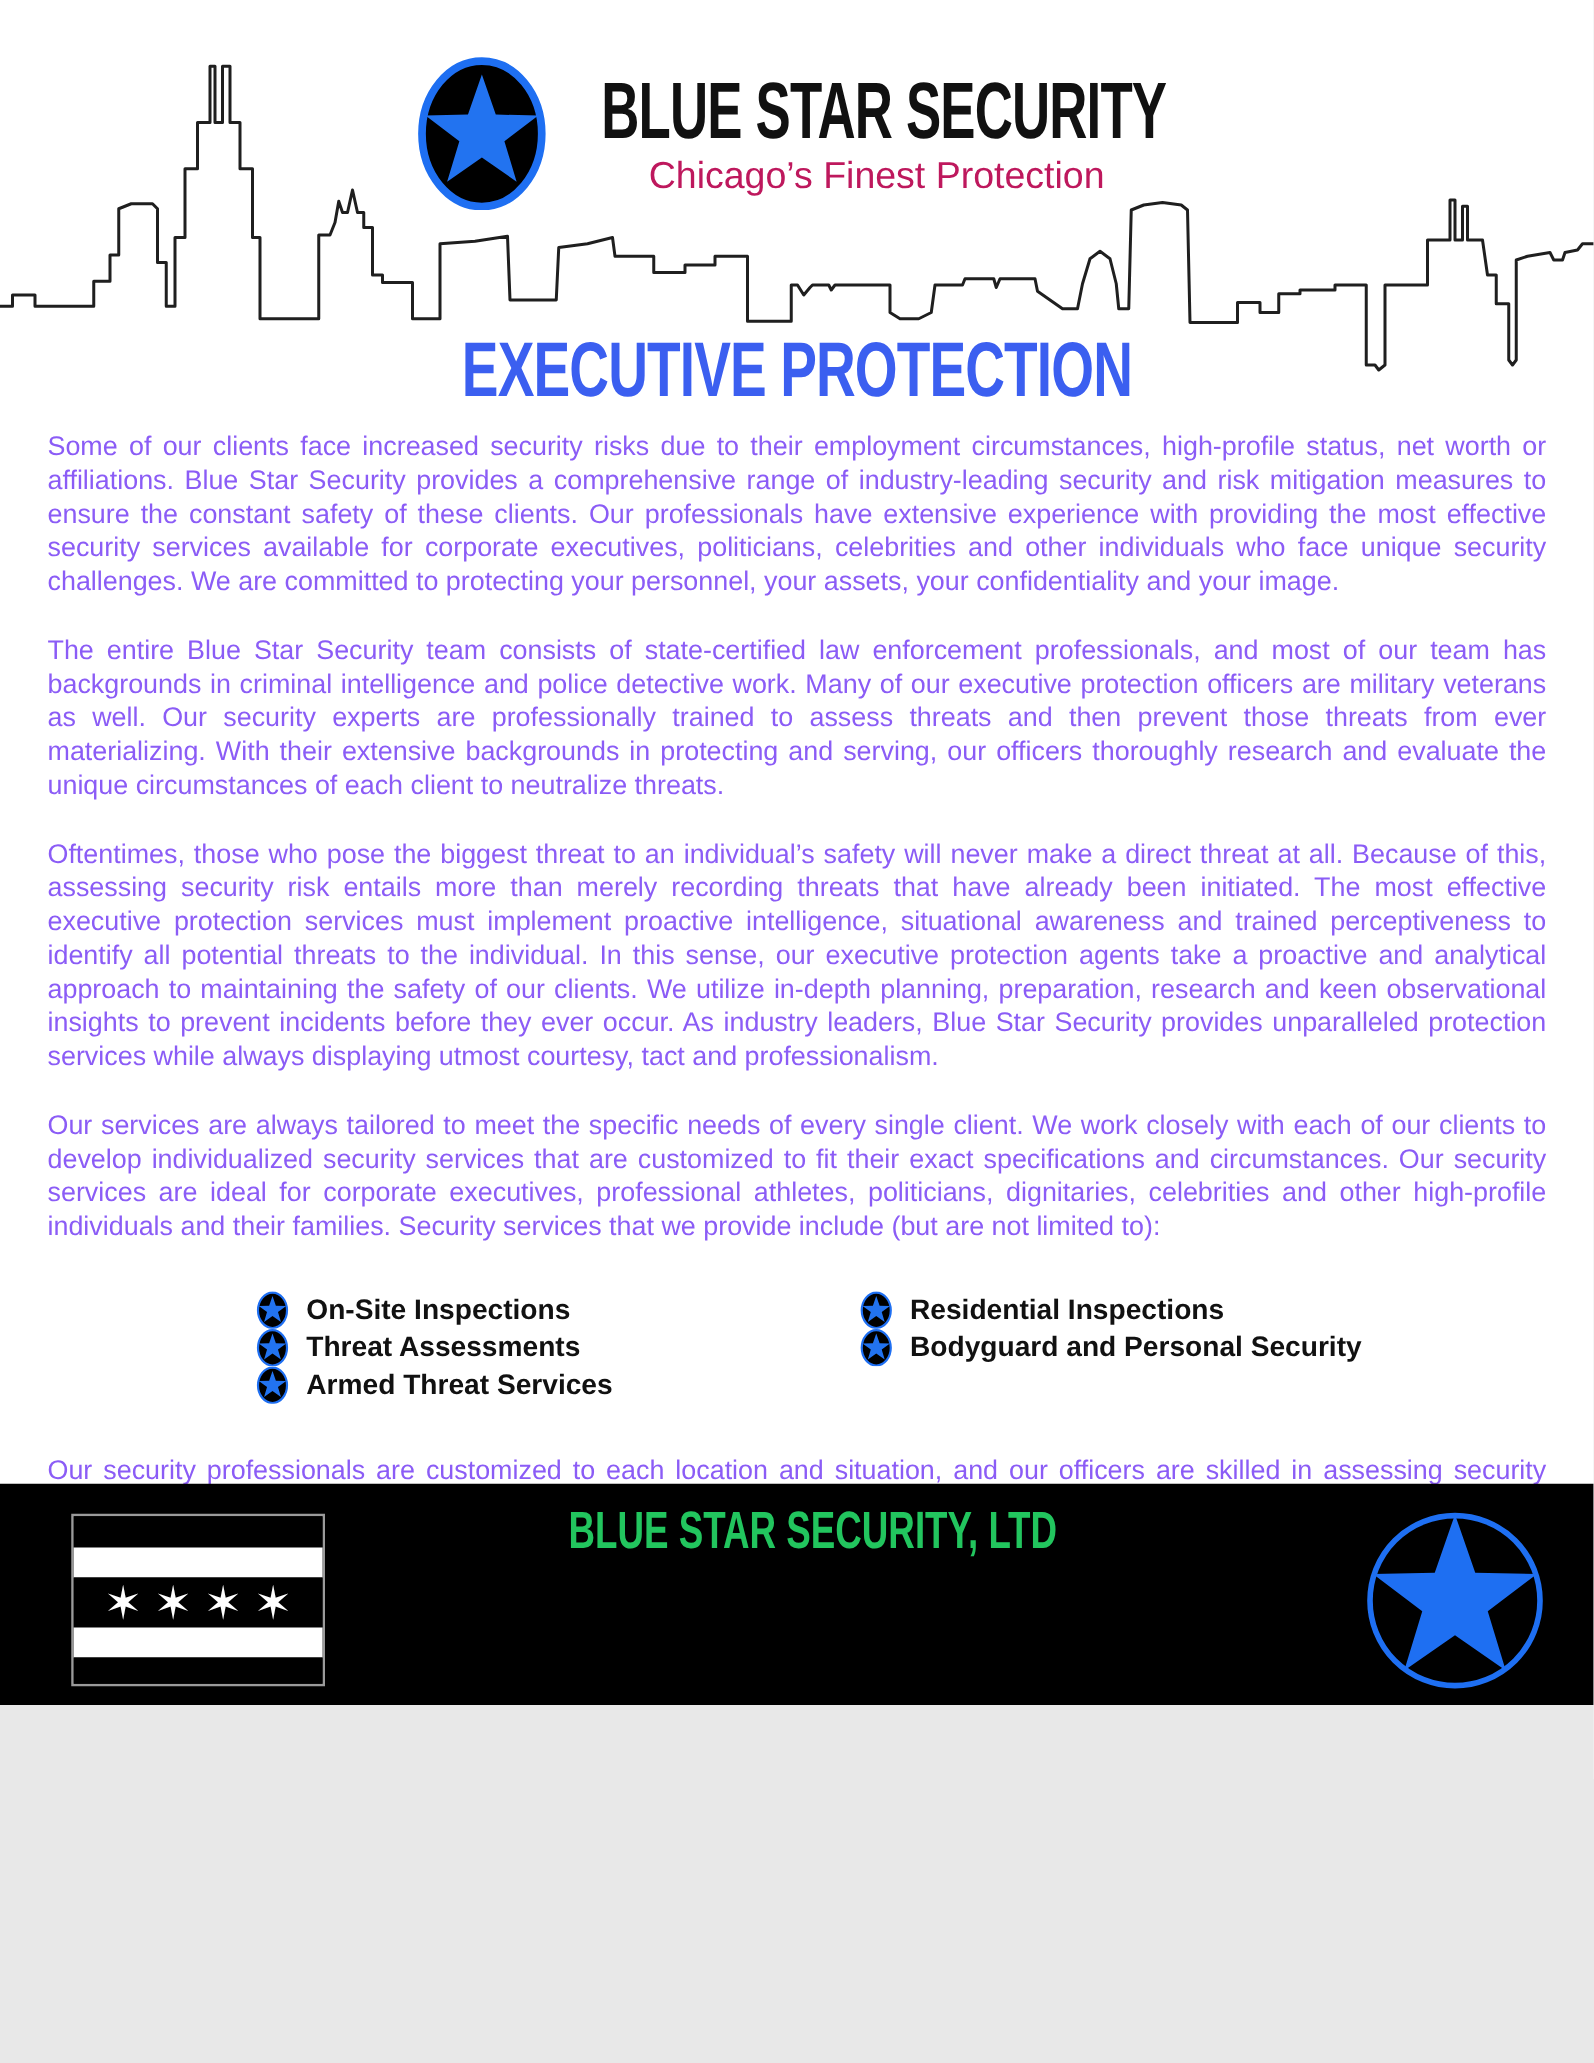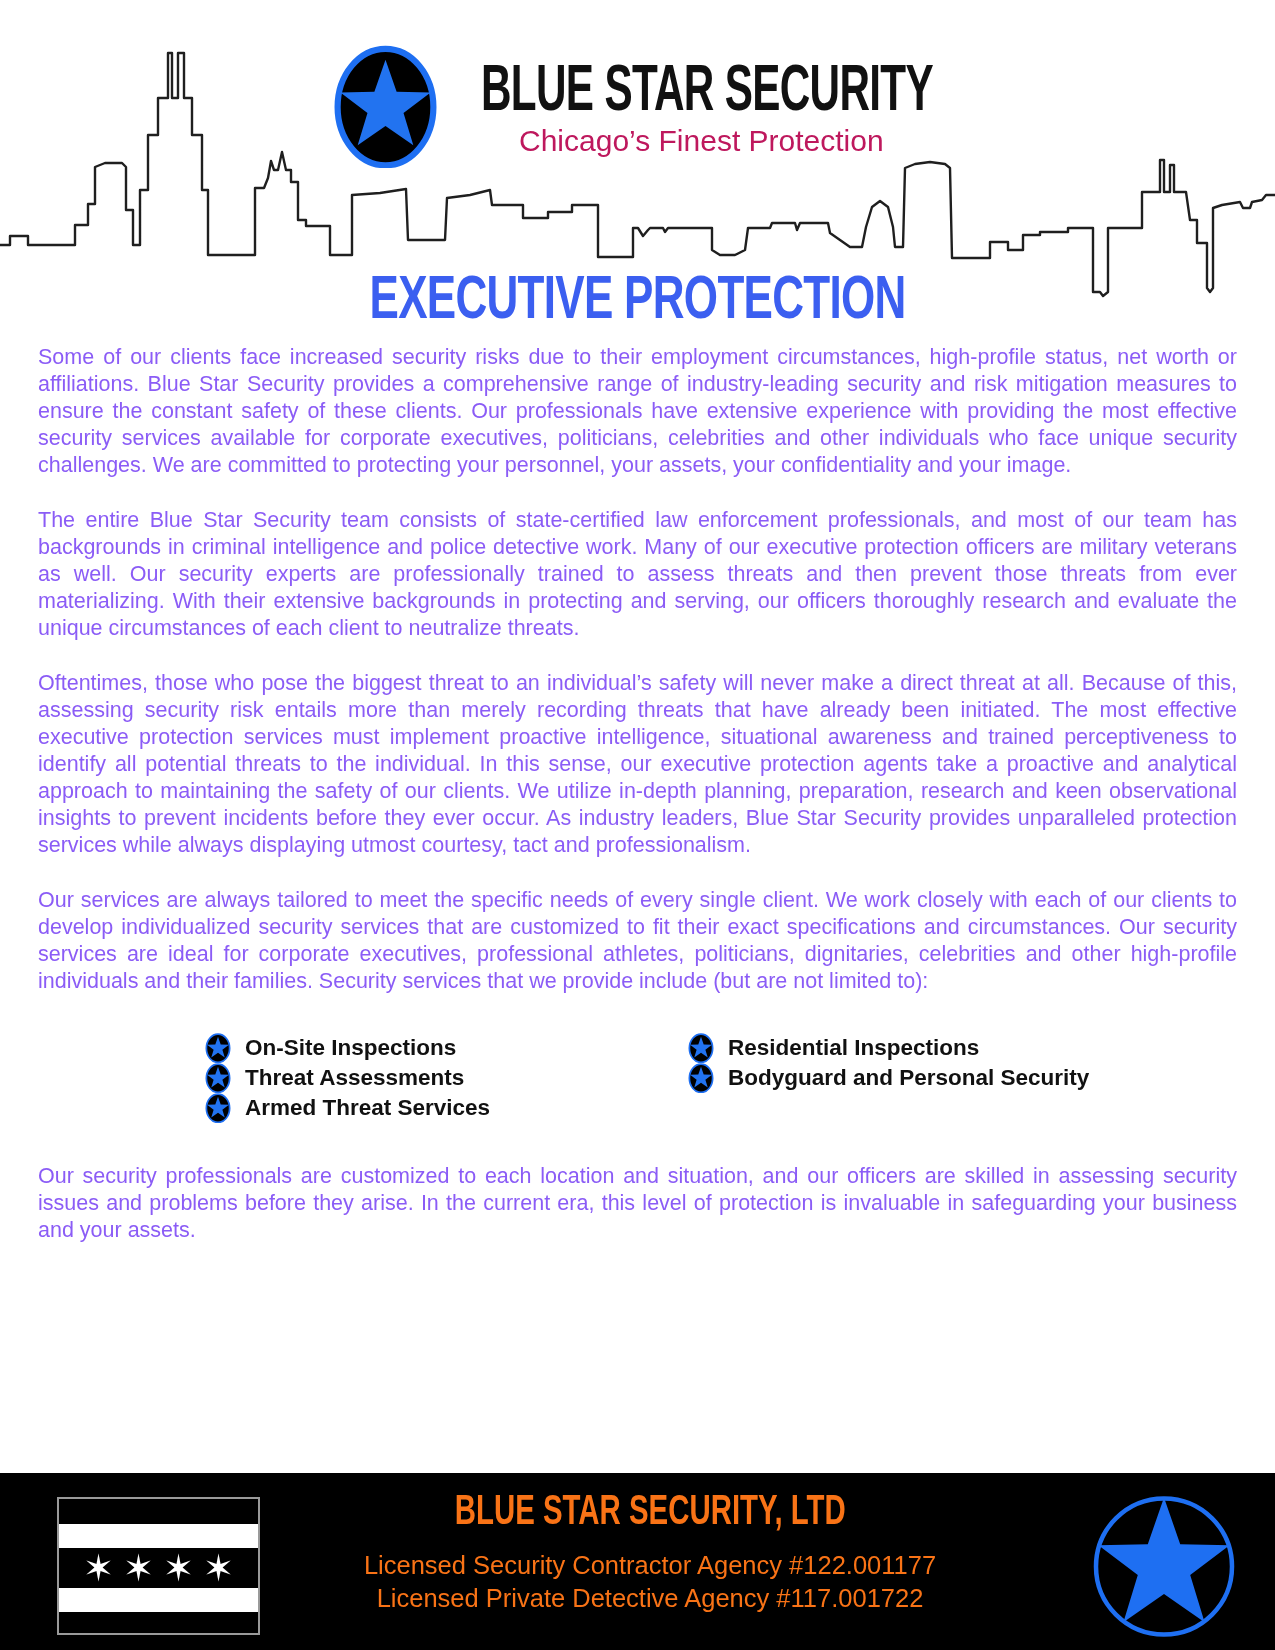--- a/index.html
+++ b/index.html
@@ -1,17 +1,17 @@
 <!DOCTYPE html>
 <html><head>
 <meta charset="utf-8">
 <style>
   html,body{margin:0;padding:0;background:#e8e8e8;}
   .page{
-    position:relative;width:1275px;height:1650px;margin:0 auto;
+    position:relative;width:1275px;height:1364px;margin:0 auto;
     background:#ffffff;overflow:hidden;
     font-family:"Liberation Sans",sans-serif;color:#1b1b1b;
   }
   
   .logo-mark{position:absolute;left:334px;top:44px;width:103px;height:124px;}
   .brand-title{
     position:absolute;left:481px;top:56px;
     font-weight:bold;font-size:64px;line-height:1;color:#111;
     white-space:nowrap;
   }
@@ -45,21 +45,21 @@
     position:absolute;left:57px;top:24px;width:199px;height:134px;
     border:2px solid #9a9a9a;display:flex;flex-direction:column;
   }
   .flag .s1{height:25px;background:#000;}
   .flag .s2{height:24px;background:#fff;}
   .flag .s3{height:40px;background:#000;display:flex;align-items:center;justify-content:center;}
   .flag .s4{height:24px;background:#fff;}
   .flag .s5{flex:1;background:#000;}
   .flag-stars{color:#fff;font-size:37px;line-height:1;letter-spacing:9px;text-indent:9px;
     font-family:"DejaVu Sans",sans-serif;}
-  .footer-center{position:absolute;left:25px;right:0;top:16px;text-align:center;color:#f97316;}
+  .footer-center{position:absolute;left:25px;right:0;top:16px;text-align:center;color:#22c55e;}
   .footer-company{font-weight:bold;font-size:42px;line-height:1;white-space:nowrap;}
   .footer-company .condense{display:inline-block;transform:scaleX(0.70);transform-origin:50% 50%;letter-spacing:0px;}
   .footer-license{font-size:25.5px;line-height:33px;margin-top:18px;font-weight:400;}
   .footer-badge{position:absolute;left:1088px;top:20px;width:152px;height:147px;}
 </style>
 </head>
 <body>
 
 <div class="page">
 
@@ -140,24 +140,20 @@
         <span class="flag-stars">✶✶✶✶</span>
       </div>
       <div class="s4"></div>
       <div class="s5"></div>
     </div>
 
     <div class="footer-center">
       <div class="footer-company">
         <span class="condense">BLUE STAR SECURITY, LTD</span>
       </div>
-      <div class="footer-license">
-        <div>Licensed Security Contractor Agency #122.001177</div>
-        <div>Licensed Private Detective Agency #117.001722</div>
-      </div>
     </div>
 
     <svg class="footer-badge" viewBox="0 0 152 147">
       <circle cx="76" cy="73.5" r="68" fill="none" stroke="#1E6FF2" stroke-width="4.5"></circle>
       <polygon fill="#1E6FF2" points="76,4.5 92.2,51.2 141.6,52.2 102.2,82 116.6,129.3 76,101.1 35.4,129.3 49.8,82 10.4,52.2 59.8,51.2"></polygon>
     </svg>
   </div>
 
 </div>
 

